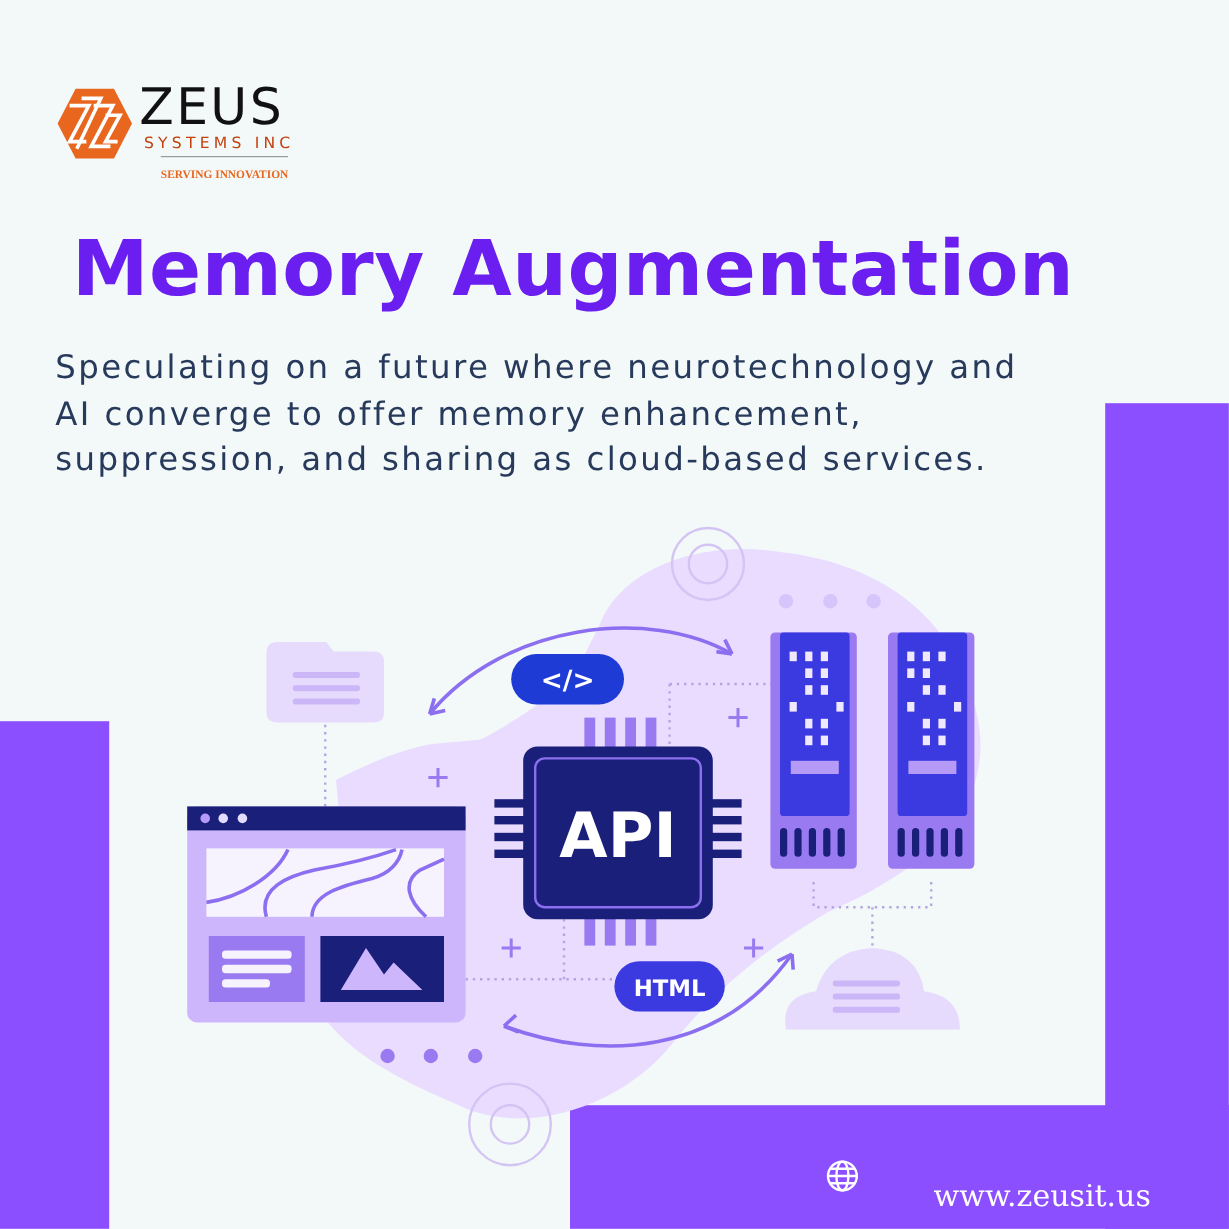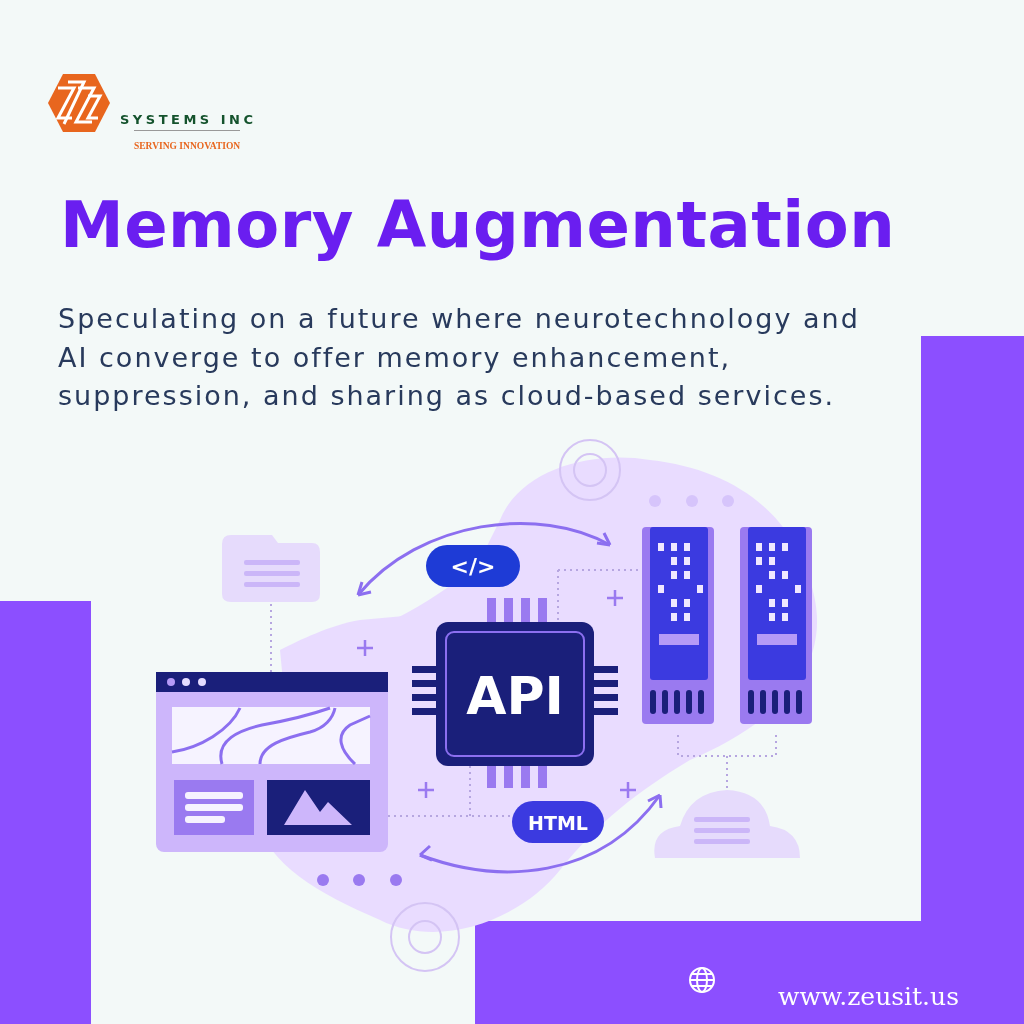--- a/index.html
+++ b/index.html
@@ -9,25 +9,25 @@
     font-family: "Liberation Sans", sans-serif;
   }
   .block { position: absolute; background: #8c4fff; }
   .block-right { left: 921px; top: 336px; width: 103px; height: 688px; }
   .block-left { left: 0; top: 601px; width: 91px; height: 423px; }
   .block-bottom { left: 475px; top: 921px; width: 549px; height: 103px; }
 
   .logo { position: absolute; left: 46px; top: 70px; width: 200px; height: 70px; }
   .logo-mark { position: absolute; left: 0; top: 2px; width: 66px; height: 62px; }
   .logo-zeus { position: absolute; left: 70px; top: -6px; font-size: 42px; letter-spacing: 2px; color: #111; font-family: "DejaVu Sans", sans-serif; }
-  .logo-sys { position: absolute; left: 74px; top: 42px; font-size: 13px; letter-spacing: 3.5px; font-weight: bold; color: #14532d; font-family: "DejaVu Sans", sans-serif; white-space: nowrap; }
+  .logo-sys { position: absolute; left: 74px; top: 42px; font-size: 13px; letter-spacing: 3.5px; font-weight: normal; color: #c2410c; font-family: "DejaVu Sans", sans-serif; white-space: nowrap; }
   .logo-tag { position: absolute; left: 88px; top: 60px; font-size: 9.5px; font-weight: bold; color: #e8661e; white-space: nowrap; border-top: 1px solid #999; padding-top: 10px; font-family: Liberation Serif, serif; }
 
   .title { position: absolute; left: 60px; top: 188px; font-size: 64px; font-weight: bold; color: #6a1ef0; margin: 0; letter-spacing: 0.5px; white-space: nowrap; font-family: "DejaVu Sans", sans-serif; }
-  .desc { position: absolute; left: 46px; top: 288px; width: 840px; font-size: 27px; line-height: 38.5px; color: #283a5c; letter-spacing: 2px; margin: 12px; font-family: "DejaVu Sans", sans-serif; }
+  .desc { position: absolute; left: 46px; top: 288px; width: 840px; font-size: 27px; line-height: 38.5px; color: #283a5c; letter-spacing: 2px; margin: 0; font-family: "DejaVu Sans", sans-serif; }
 
   .illus { position: absolute; left: 0; top: 0; width: 1024px; height: 1024px; pointer-events: none; }
   .illus * { pointer-events: auto; }
 
   .website { position: absolute; left: 778px; top: 982px; font-size: 25px; color: #fff; font-family: "DejaVu Serif", serif; white-space: nowrap; }
   .globe { position: absolute; left: 688px; top: 966px; width: 28px; height: 28px; }
 </style>
 </head>
 <body>
 
@@ -38,20 +38,21 @@
 <div class="logo">
   <svg class="logo-mark" viewBox="0 0 66 62">
     <polygon points="17,2 49,2 64,31 49,60 17,60 2,31" fill="#e8661e"></polygon>
     <g stroke="#fff" stroke-width="3" fill="none">
       <path d="M12,16 L28,16 L12,46 L26,46"></path>
       <path d="M22,10 L38,10 L18,52"></path>
       <path d="M32,16 L48,16 L30,50 L46,50"></path>
       <path d="M42,24 L54,24 L42,46 L52,46"></path>
     </g>
   </svg>
+  <div class="logo-zeus">ZEUS</div>
   <div class="logo-sys">SYSTEMS INC</div>
   <div class="logo-tag">SERVING INNOVATION</div>
 </div>
 
 <h1 class="title">Memory Augmentation</h1>
 <p class="desc">Speculating on a future where neurotechnology and AI converge to offer memory enhancement, suppression, and sharing as cloud-based services.</p>
 
 <svg class="illus" viewBox="0 0 1024 1024">
 
   <path d="M500,520 C520,470 590,450 650,460 C740,470 800,520 815,600 C830,680 760,730 690,760 C640,790 600,820 560,870 C520,920 440,950 380,920 C310,890 260,860 250,800 C240,740 260,680 320,650 C380,630 440,600 480,560 Z" fill="#e9dcff"></path>

